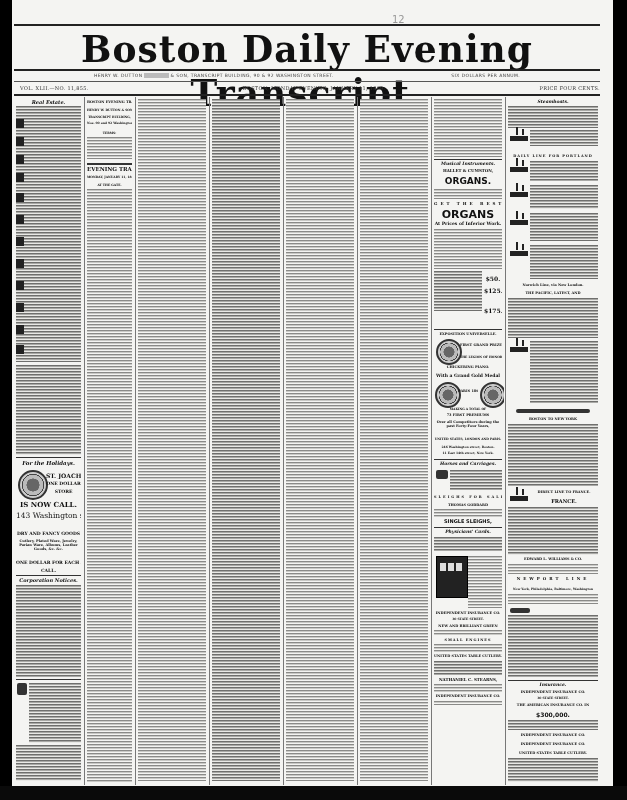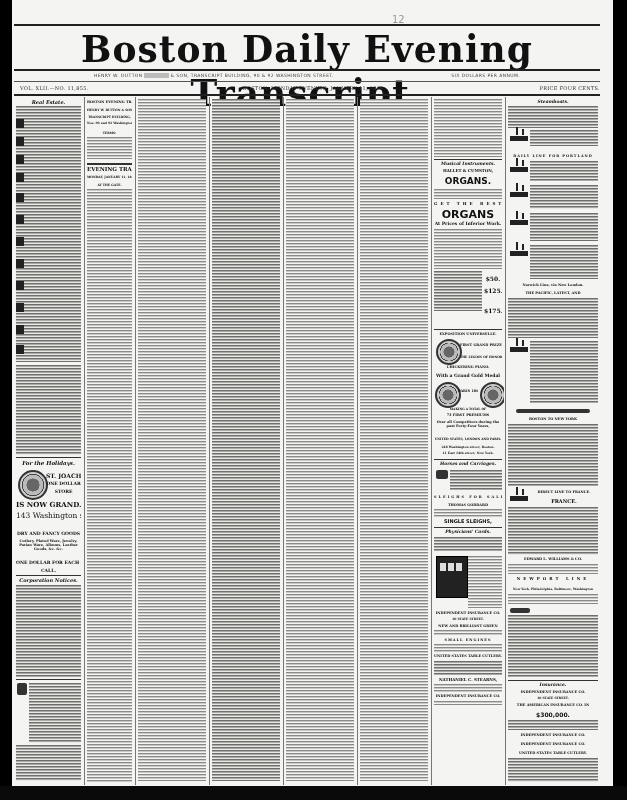--- a/index.html
+++ b/index.html
@@ -85,21 +85,21 @@
     <div class="initial" style="top:206px;"></div>
     <div class="initial" style="top:228px;"></div>
     <div class="initial" style="top:248px;"></div>
     <div class="txt dense" style="top:268px; height:90px;"></div>
     <div class="hr" style="top:360px;"></div>
     <div class="hd blk" style="top:363px; font-size:5.5px;">For the Holidays.</div>
     <div class="seal" style="left:4px; top:373px; width:26px; height:26px;"></div>
     <div class="hd" style="top:375px; left:32px; font-size:6px;">ST. JOACHIM</div>
     <div class="hd" style="top:384px; left:32px; font-size:4.5px;">ONE DOLLAR</div>
     <div class="hd" style="top:392px; left:32px; font-size:4.5px;">STORE</div>
-    <div class="hd" style="top:403px; font-size:7px;">IS NOW GRAND.</div>
+    <div class="hd" style="top:403px; font-size:7px;">IS NOW CALL.</div>
     <div class="hd" style="top:414px; font-size:7.5px; font-weight:normal;">143 Washington st.,</div>
     <div class="hd" style="top:434px; font-size:4.5px;">DRY AND FANCY GOODS</div>
     <div class="hd" style="top:442px; font-size:3.5px; white-space:normal;">Cutlery, Plated Ware, Jewelry, Parian Ware, Albums, Leather Goods, &amp;c. &amp;c.</div>
     <div class="hd" style="top:463px; font-size:4.5px;">ONE DOLLAR FOR EACH ARTICLE.</div>
     <div class="hd" style="top:471px; font-size:4.5px;">CALL.</div>
     <div class="hr" style="top:478px;"></div>
     <div class="hd blk" style="top:480px; font-size:5px;">Corporation Notices.</div>
     <div class="txt dense" style="top:488px; height:92px;"></div>
     <div class="hr" style="top:582px;"></div>
     <div class="icon-box" style="left:3px; top:586px; width:10px; height:12px;"></div>

